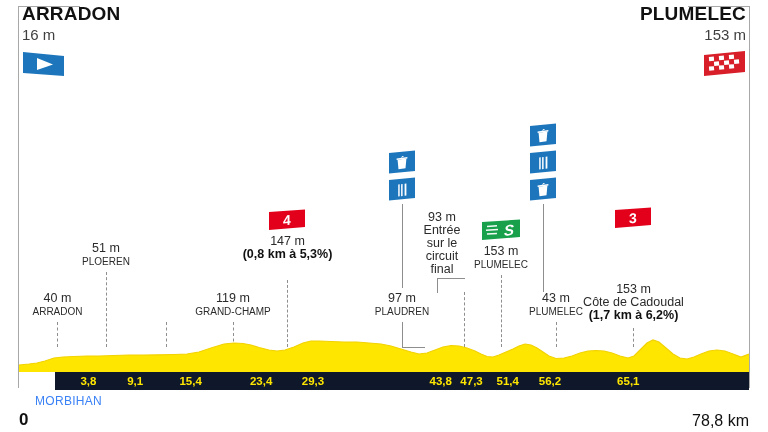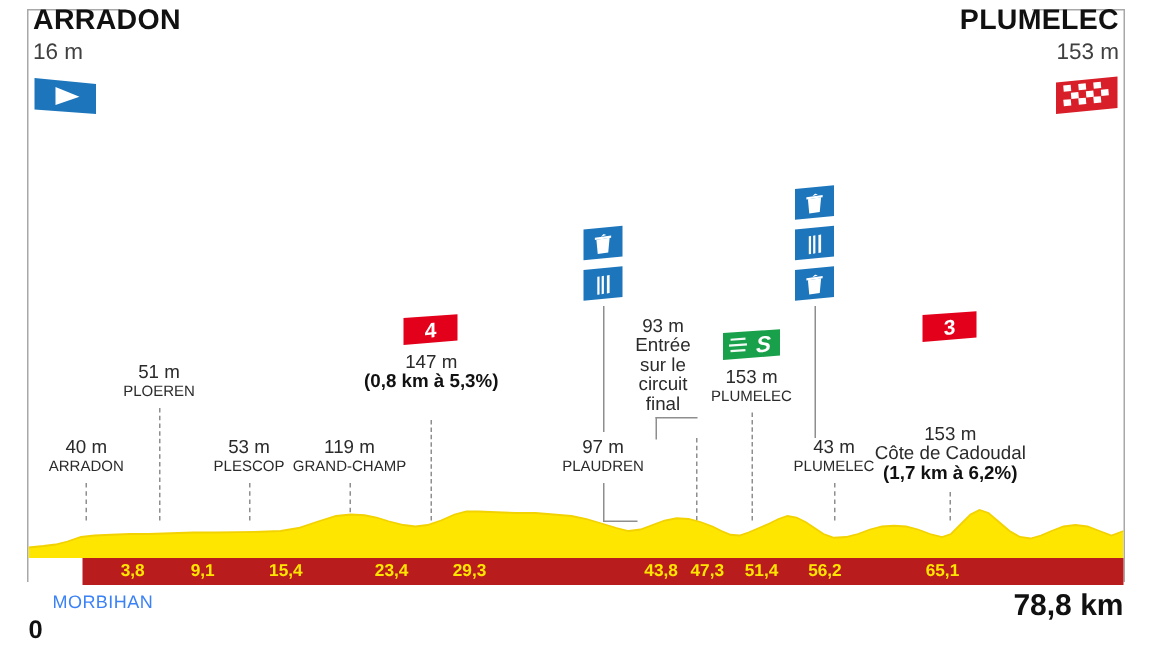--- a/index.html
+++ b/index.html
@@ -68,32 +68,32 @@
     display:flex;align-items:center;justify-content:center;
     color:#fff;font-size:13px;transform:skewY(-8deg);
   }
 
   
   .profile{position:absolute;left:19px;right:19px;bottom:60px;height:62px;}
   .profile svg{display:block;width:100%;height:100%;}
 
   
   .kmbar{
-    position:absolute;left:19px;right:19px;bottom:42px;height:18px;background:#b91c1c;margin-left:36px;
+    position:absolute;left:19px;right:19px;bottom:42px;height:18px;background:#0f172a;margin-left:36px;
   }
   .kmtick{
     position:absolute;top:1px;height:16px;display:flex;align-items:center;
     color:#ffe600;font-size:11.5px;font-weight:bold;transform:translateX(-50%);
     white-space:nowrap;
   }
   .dept{
     position:absolute;left:35px;bottom:24px;font-size:12px;color:#3b82f6;letter-spacing:.3px;
   }
   .total-left{position:absolute;left:19px;bottom:2px;font-size:17px;font-weight:bold;color:#111;}
-  .total-right{position:absolute;right:19px;bottom:16px;font-size:20px;font-weight:bold;color:#111;}
+  .total-right{position:absolute;right:19px;bottom:2px;font-size:16px;font-weight:normal;color:#111;}
 </style>
 </head>
 <body>
 
 <div class="stage">
 
   <div class="rail rail-top-left"></div>
   <div class="rail rail-left"></div>
   <div class="rail rail-top-right"></div>
   <div class="rail rail-right"></div>
@@ -135,24 +135,20 @@
     <div class="town">PLOEREN</div>
   </div>
   <div class="vline" style="left:106px;top:272px;height:75px;"></div>
 
   <div class="anno" style="left:5px;top:292px;width:105px;">
     <div class="alt">40 m</div>
     <div class="town">ARRADON</div>
   </div>
   <div class="vline" style="left:57px;top:322px;height:25px;"></div>
 
-  <div class="anno" style="left:116px;top:292px;width:100px;">
-    <div class="alt">53 m</div>
-    <div class="town">PLESCOP</div>
-  </div>
   <div class="vline" style="left:166px;top:322px;height:25px;"></div>
 
   <div class="anno" style="left:178px;top:292px;width:110px;">
     <div class="alt">119 m</div>
     <div class="town">GRAND-CHAMP</div>
   </div>
   <div class="vline" style="left:233px;top:322px;height:25px;"></div>
 
   <div class="badge" style="left:268px;top:209px;">
     <svg width="38" height="22" viewBox="0 0 38 22">

